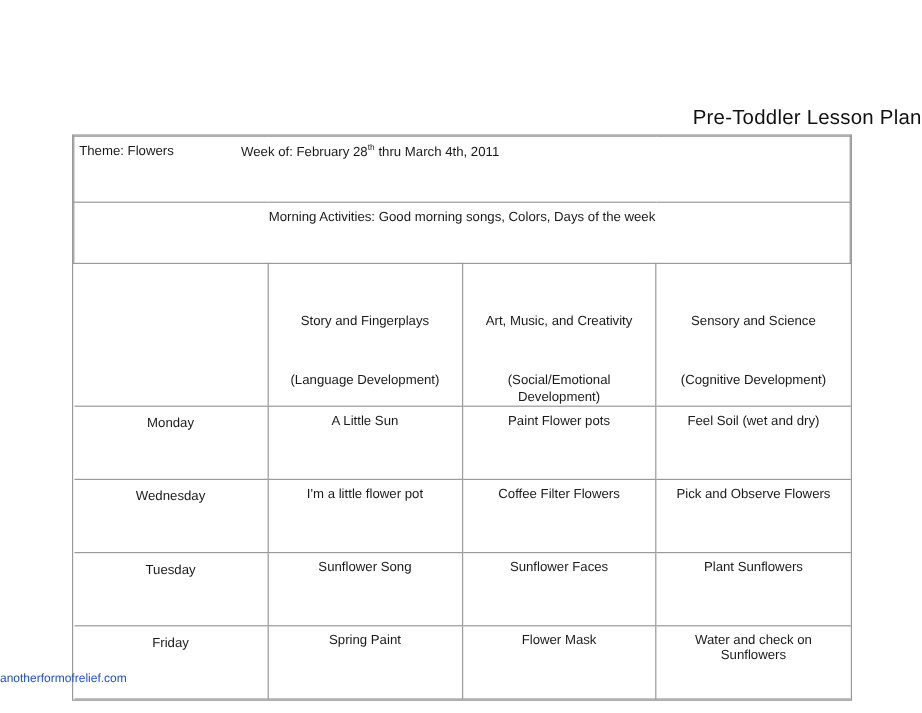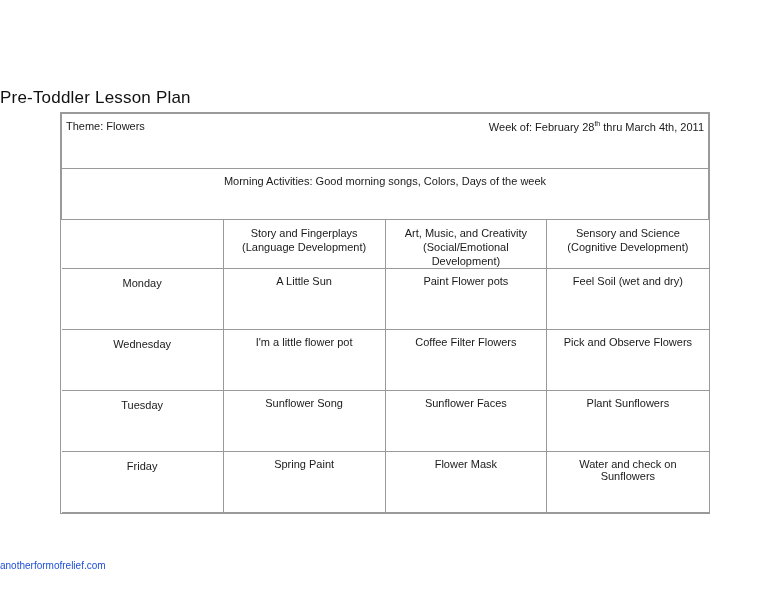--- a/index.html
+++ b/index.html
@@ -20,21 +20,21 @@
     left: 0;
     top: 0;
     width: 768px;
     height: 594px;
   }
   .doc-title {
     position: absolute;
     left: 0;
     top: 88px;
     width: 768px;
-    text-align: left;
+    text-align: right;
     font-size: 17px;
     color: #111;
     letter-spacing: 0.2px;
   }
   .sheet {
     position: absolute;
     left: 60px;
     top: 112px;
     width: 650px;
     border: 1px solid #9a9a9a;
@@ -56,21 +56,21 @@
 
   .theme-row td {
     height: 48px;
     vertical-align: middle;
     border-top: none;
     border-left: none;
     border-right: none;
   }
   .theme-inner {
     display: flex;
-    justify-content: space-between;
+    justify-content: flex-start;
     align-items: center;
     gap: 56px;
     font-size: 11px;
   }
   .morning-row td {
     height: 44px;
     vertical-align: middle;
     text-align: left;
     padding-left: 12px;
     border-left: none;
@@ -95,20 +95,21 @@
   }
   .day-row td.lastcol {
     border-right: none;
   }
   .colhead-row td.lastcol {
     border-right: none;
   }
   .cell-text {
     display: block;
     line-height: 14px;
+    margin-top: 35px;
   }
   .sup {
     font-size: 7px;
     vertical-align: super;
   }
   .watermark {
     position: absolute;
     left: 0;
     top: 560px;
     font-size: 10px;

